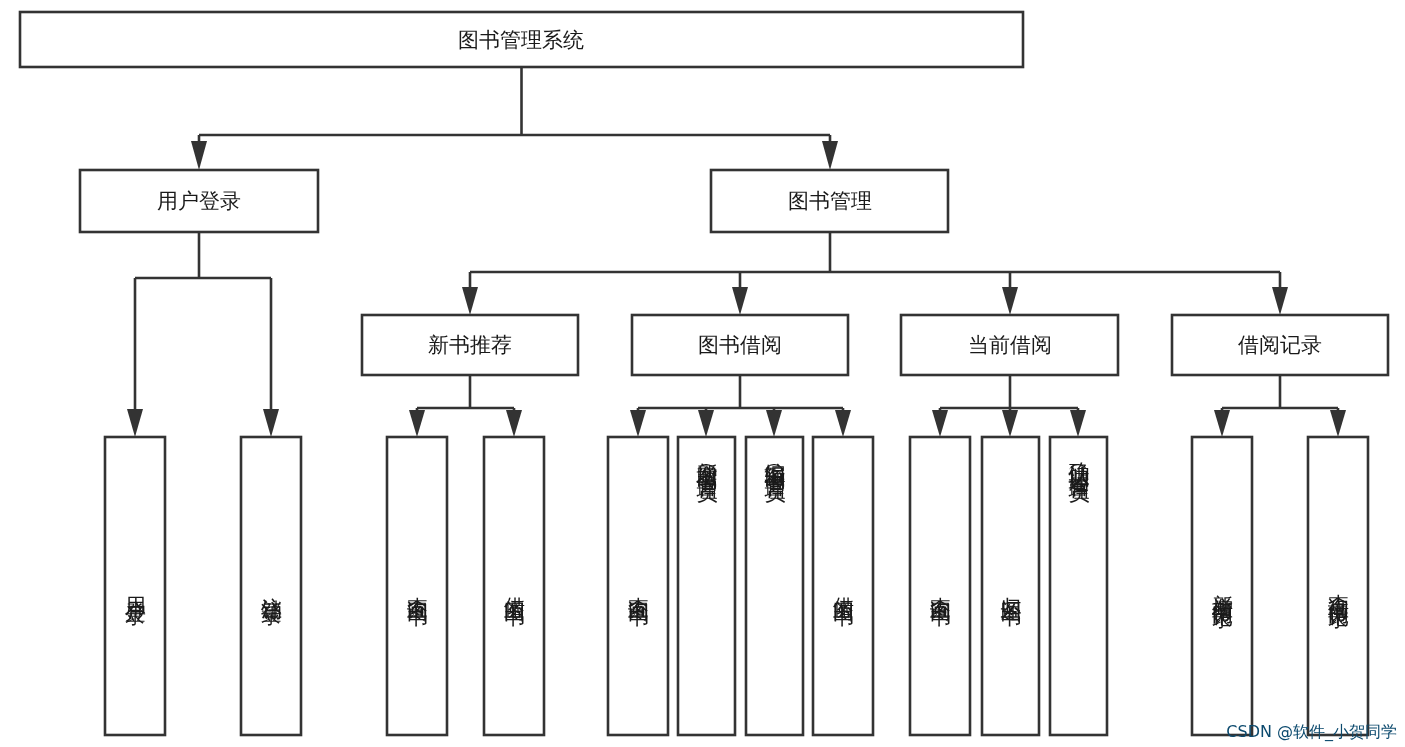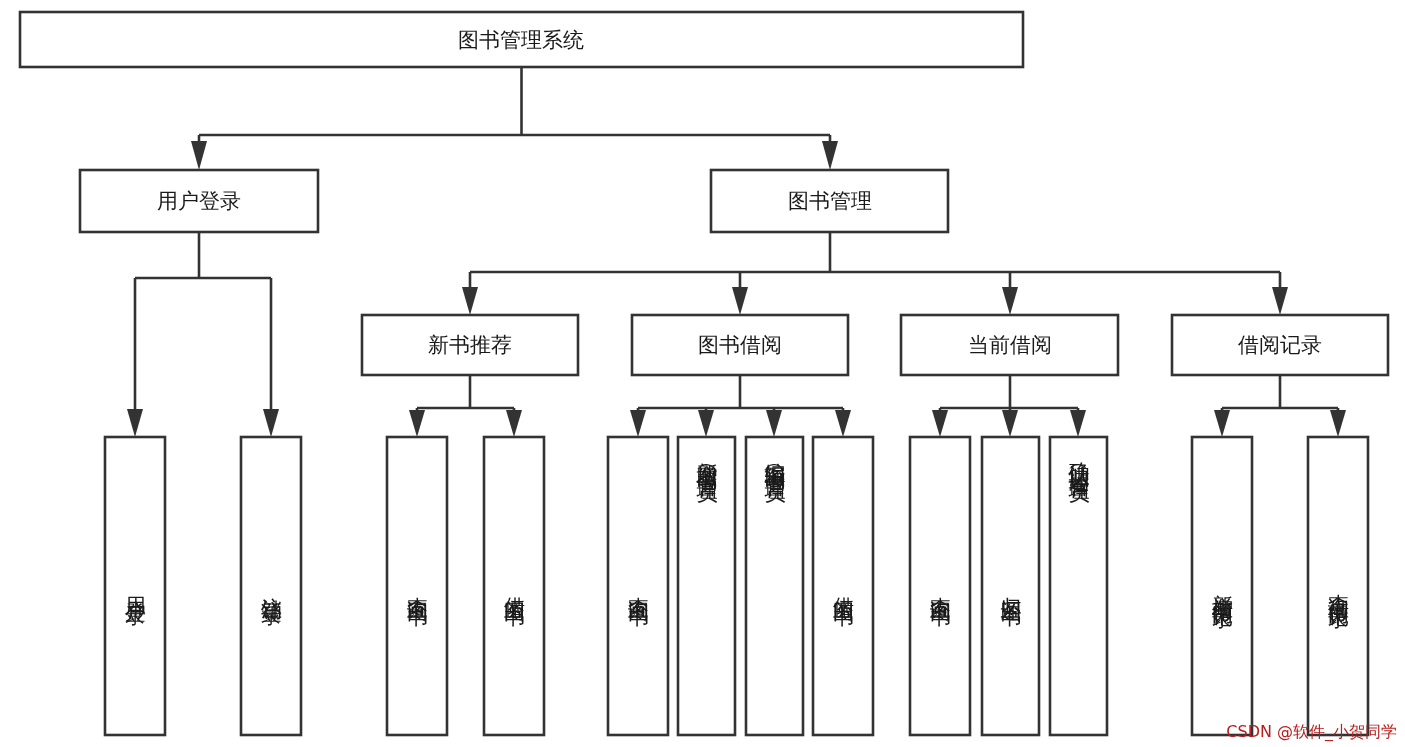--- a/index.html
+++ b/index.html
@@ -65,21 +65,21 @@
     color: #1a1a1a;
     letter-spacing: 3px;
     white-space: nowrap;
   }
   #watermark {
     position: absolute;
     right: 8px;
     bottom: 4px;
     font-family: "DejaVu Sans", "Liberation Sans", sans-serif;
     font-size: 16px;
-    color: #b91c1c;
+    color: #0c4a6e;
     white-space: nowrap;
     user-select: none;
   }
 </style>
 </head>
 <body>
 
 <div id="diagram-root">
 
   <svg id="flow" viewBox="0 0 1405 747">

